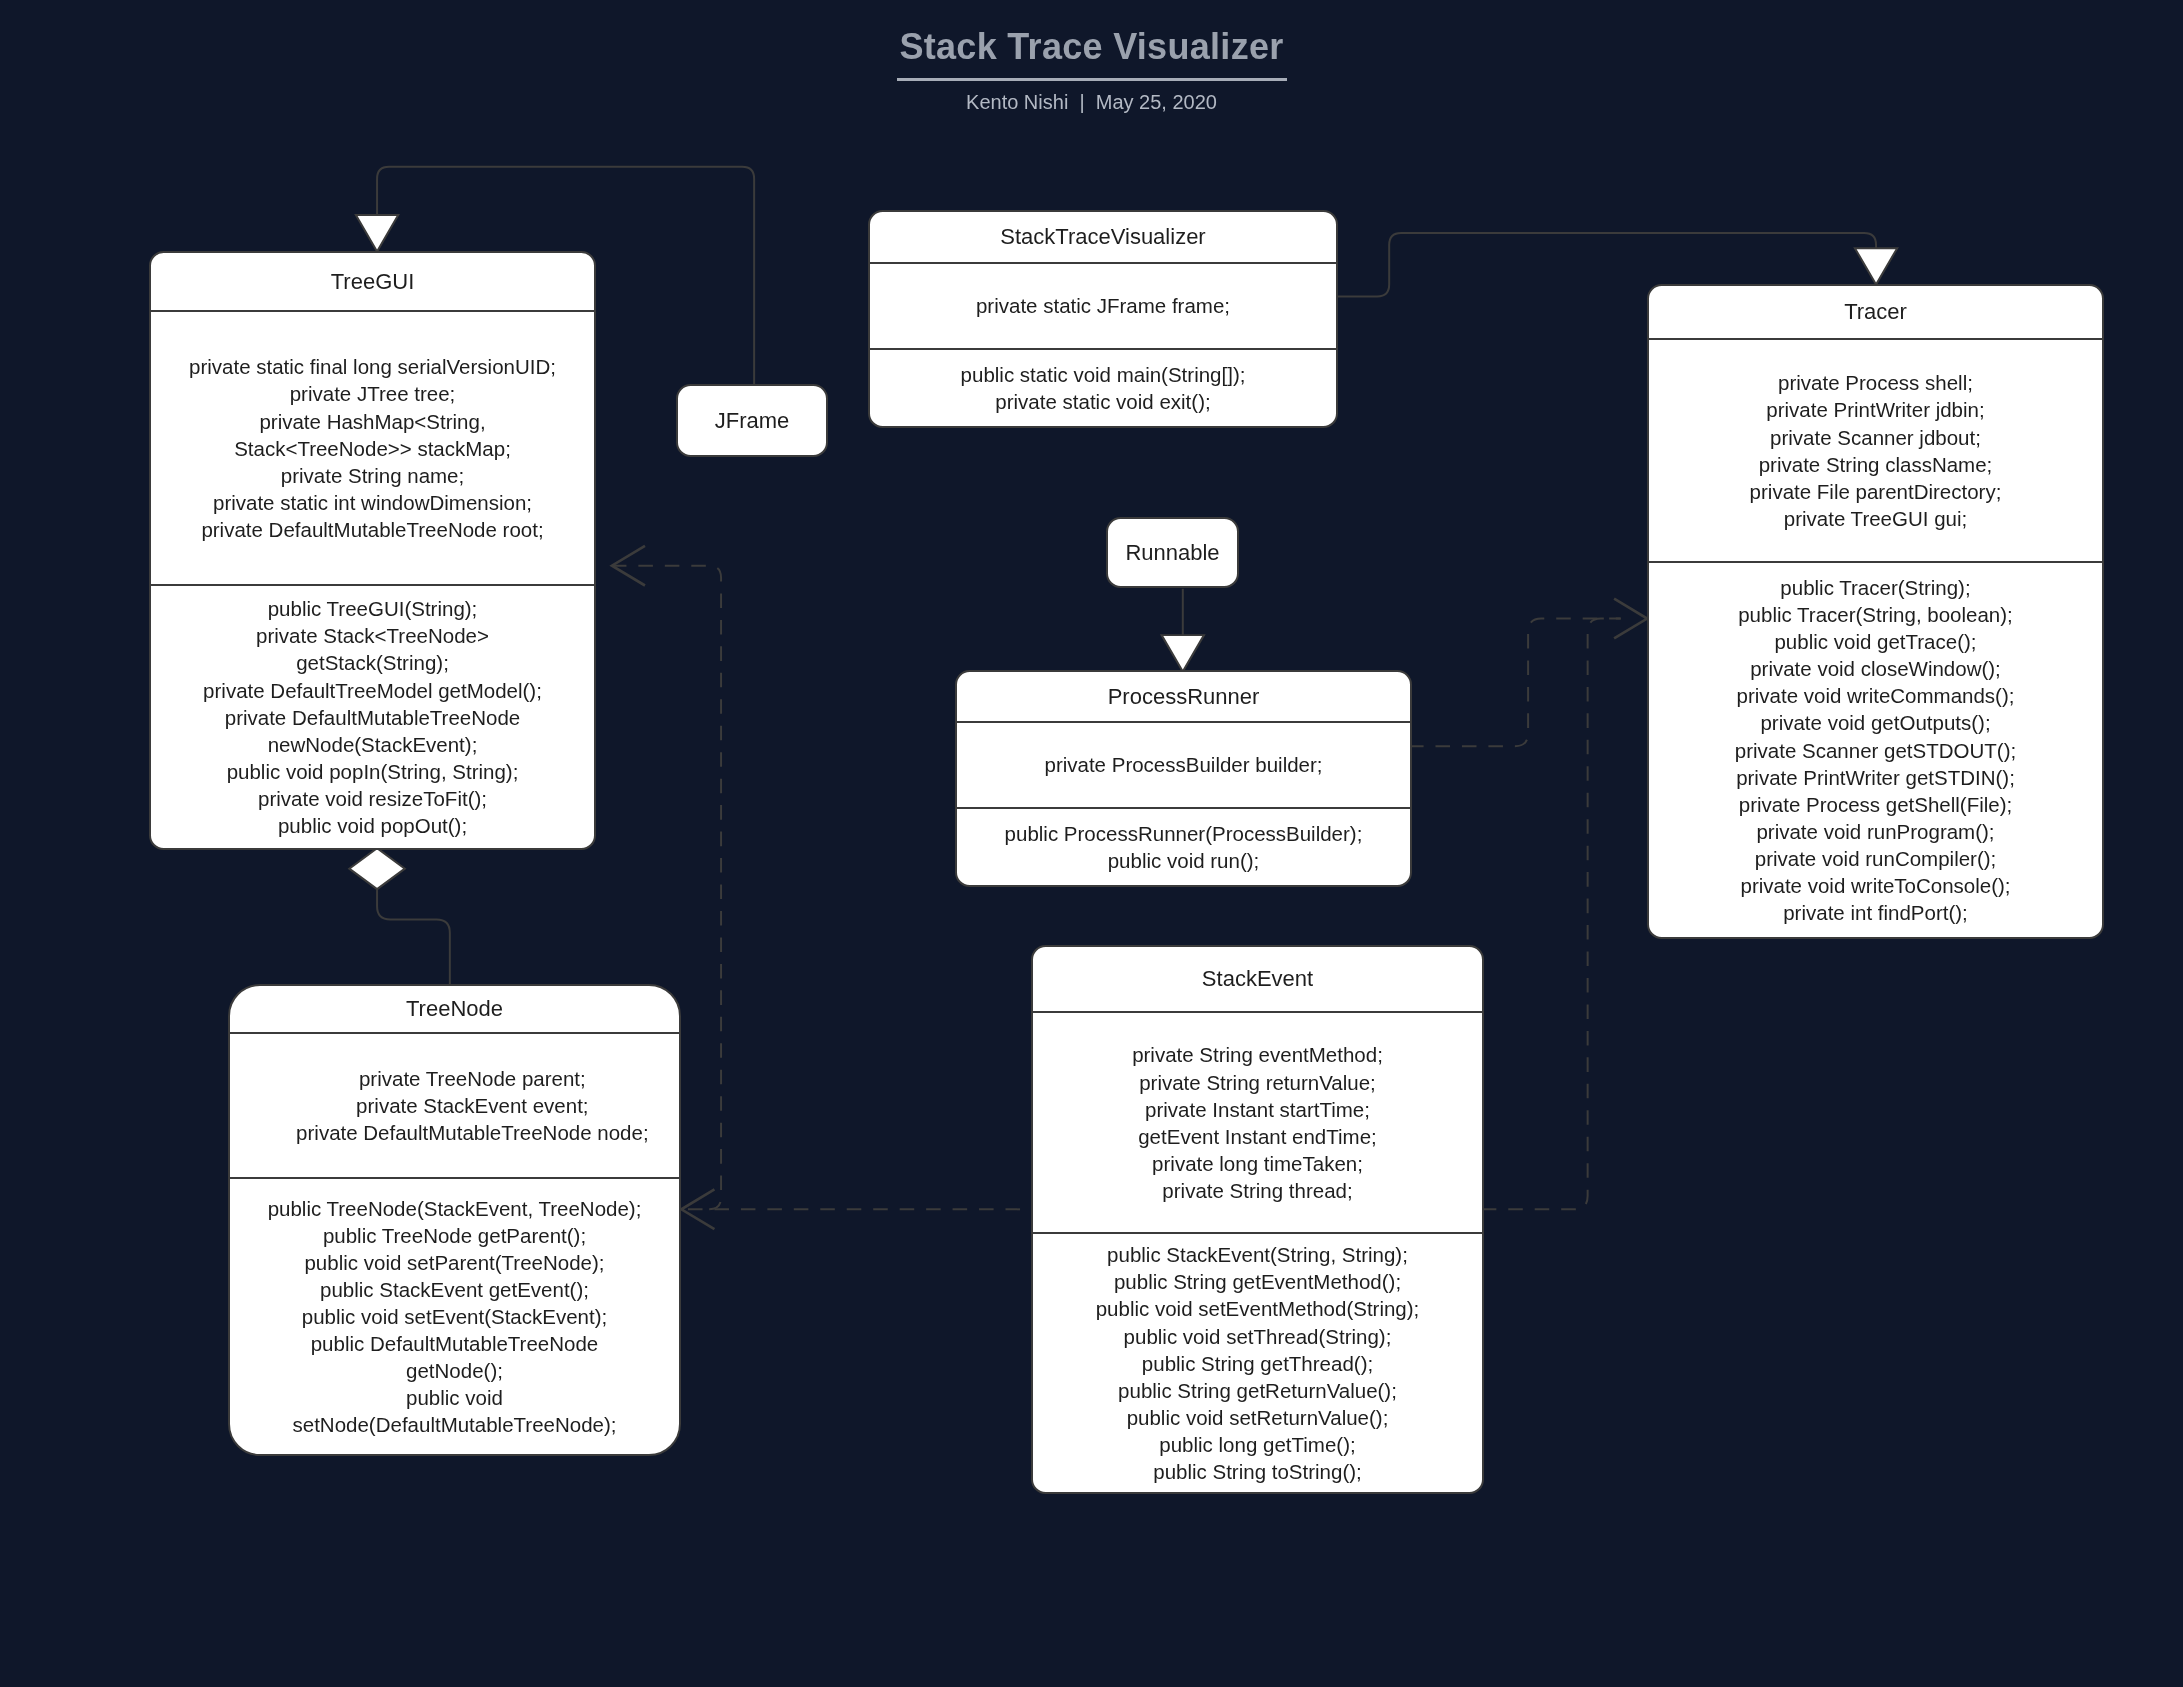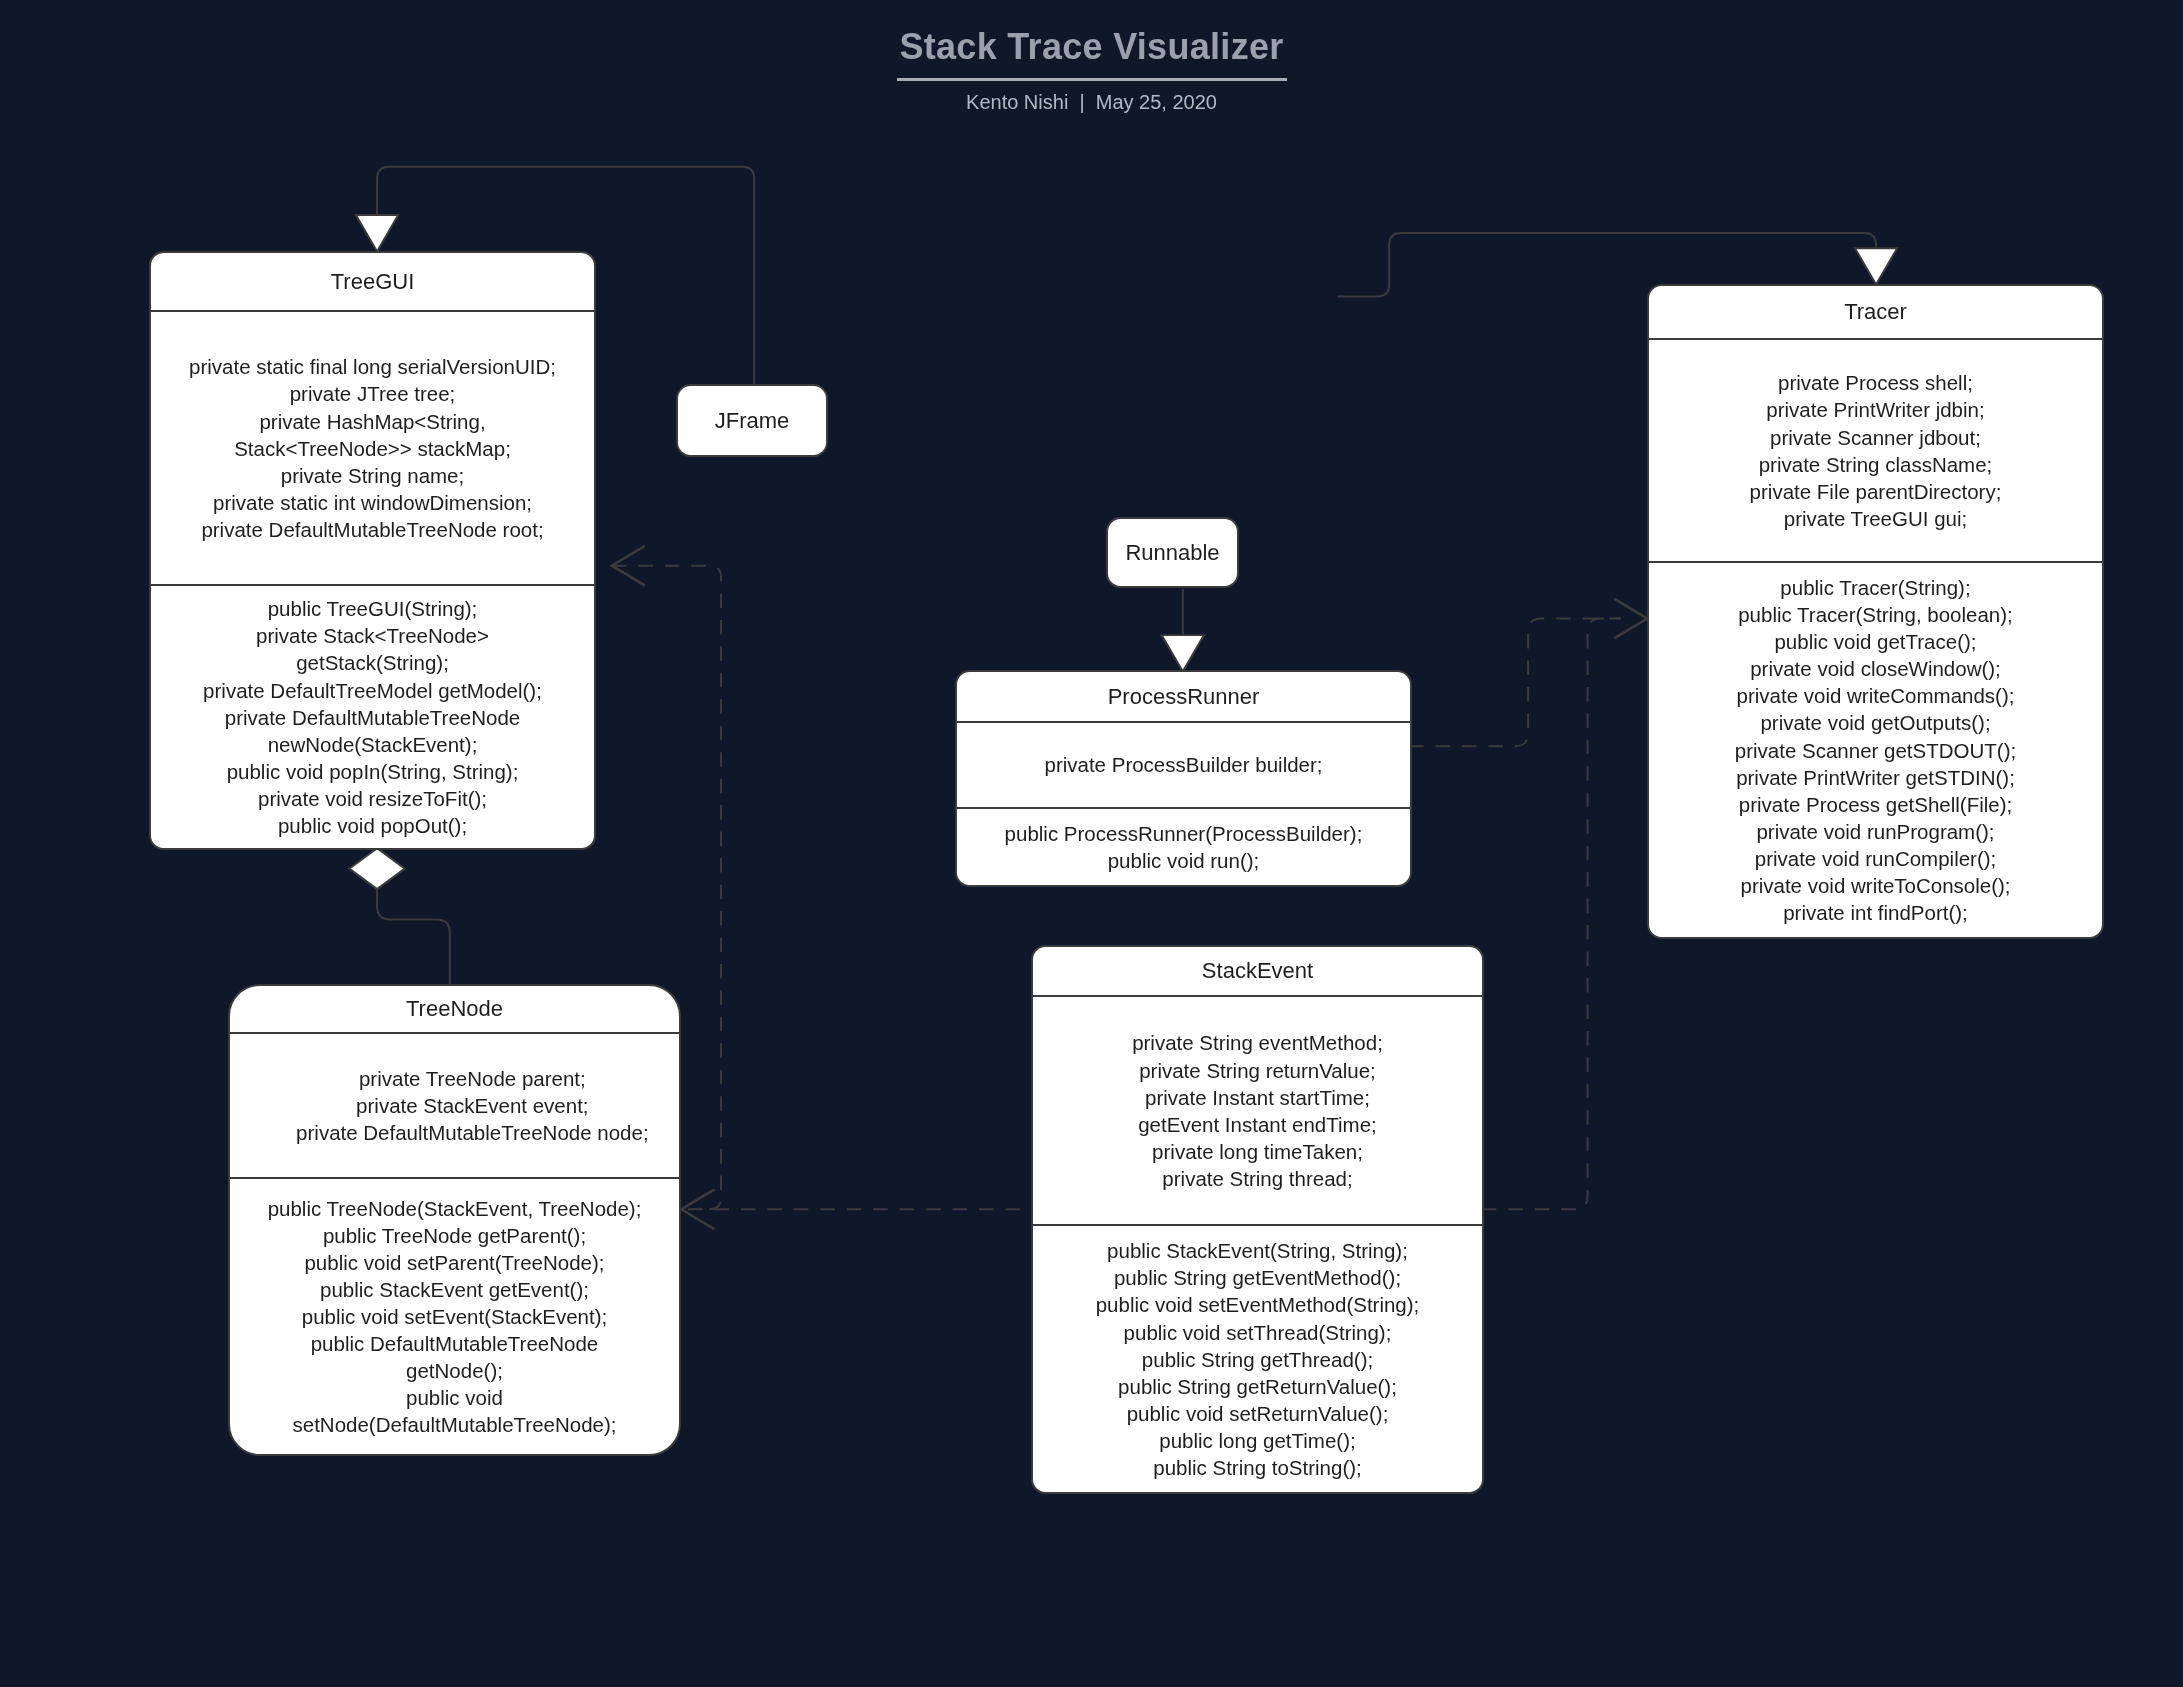--- a/index.html
+++ b/index.html
@@ -196,20 +196,32 @@
       <span class="line">public void popIn(String, String);</span>
       <span class="line">private void resizeToFit();</span>
       <span class="line">public void popOut();</span>
     </div>
   </div>
 
   <div class="uml-class simple-box" style="left:676px; top:384px; width:152px; height:73px;">
     <div class="uml-name">JFrame</div>
   </div>
 
+  <div class="uml-class" style="left:868px; top:210px; width:470px; height:218px;">
+    <div class="uml-name" style="height:50px;">StackTraceVisualizer</div>
+    <div class="uml-sep"></div>
+    <div class="uml-compartment" style="height:75px;">
+      <span class="line">private static JFrame frame;</span>
+    </div>
+    <div class="uml-sep"></div>
+    <div class="uml-compartment">
+      <span class="line">public static void main(String[]);</span>
+      <span class="line">private static void exit();</span>
+    </div>
+  </div>
 
   <div class="uml-class" style="left:1647px; top:284px; width:457px; height:655px;">
     <div class="uml-name" style="height:52px;">Tracer</div>
     <div class="uml-sep"></div>
     <div class="uml-compartment" style="height:212px;">
       <span class="line">private Process shell;</span>
       <span class="line">private PrintWriter jdbin;</span>
       <span class="line">private Scanner jdbout;</span>
       <span class="line">private String className;</span>
       <span class="line">private File parentDirectory;</span>
@@ -266,21 +278,21 @@
       <span class="line">public StackEvent getEvent();</span>
       <span class="line">public void setEvent(StackEvent);</span>
       <span class="line">public DefaultMutableTreeNode</span>
       <span class="line">getNode();</span>
       <span class="line">public void</span>
       <span class="line">setNode(DefaultMutableTreeNode);</span>
     </div>
   </div>
 
   <div class="uml-class" style="left:1031px; top:945px; width:453px; height:549px;">
-    <div class="uml-name" style="height:48px;">StackEvent</div>
+    <div class="uml-name" style="height:64px;">StackEvent</div>
     <div class="uml-sep"></div>
     <div class="uml-compartment" style="height:218px;">
       <span class="line">private String eventMethod;</span>
       <span class="line">private String returnValue;</span>
       <span class="line">private Instant startTime;</span>
       <span class="line">getEvent Instant endTime;</span>
       <span class="line">private long timeTaken;</span>
       <span class="line">private String thread;</span>
     </div>
     <div class="uml-sep"></div>

